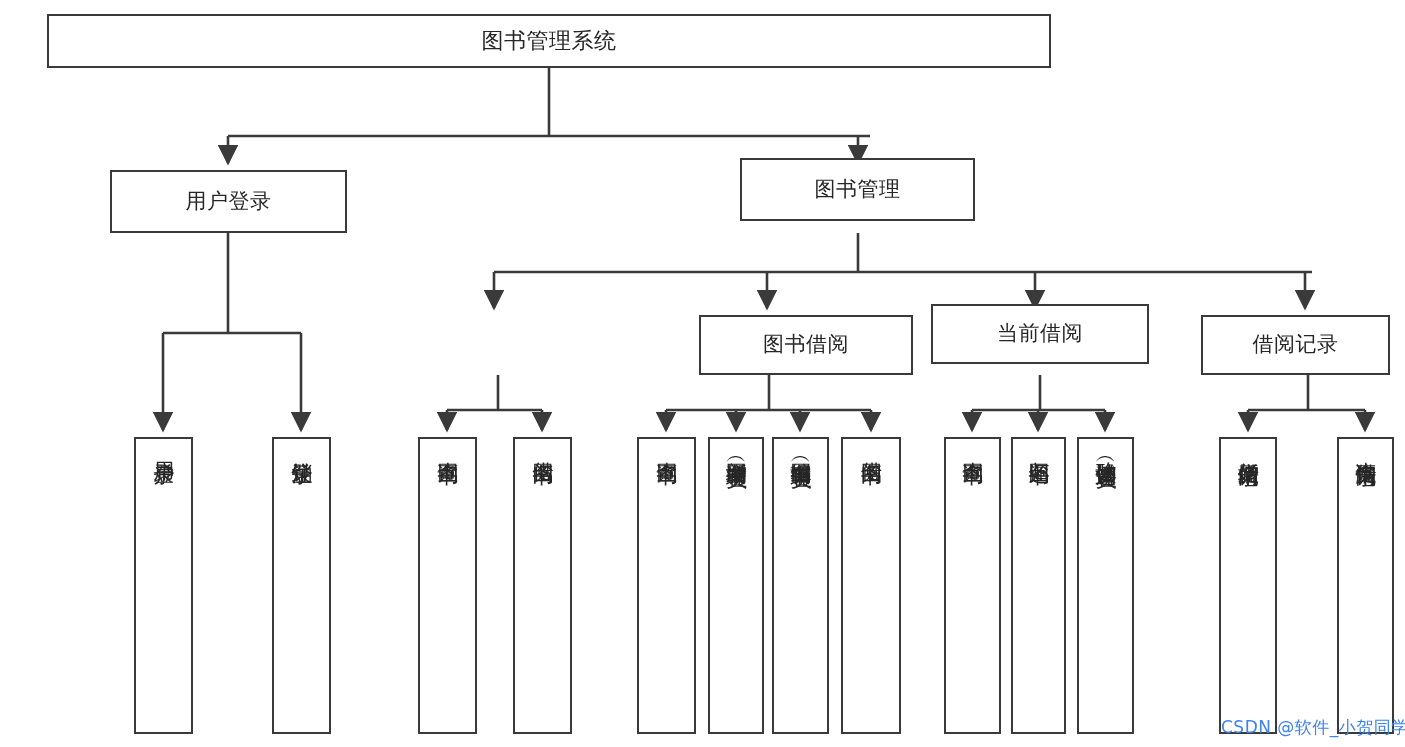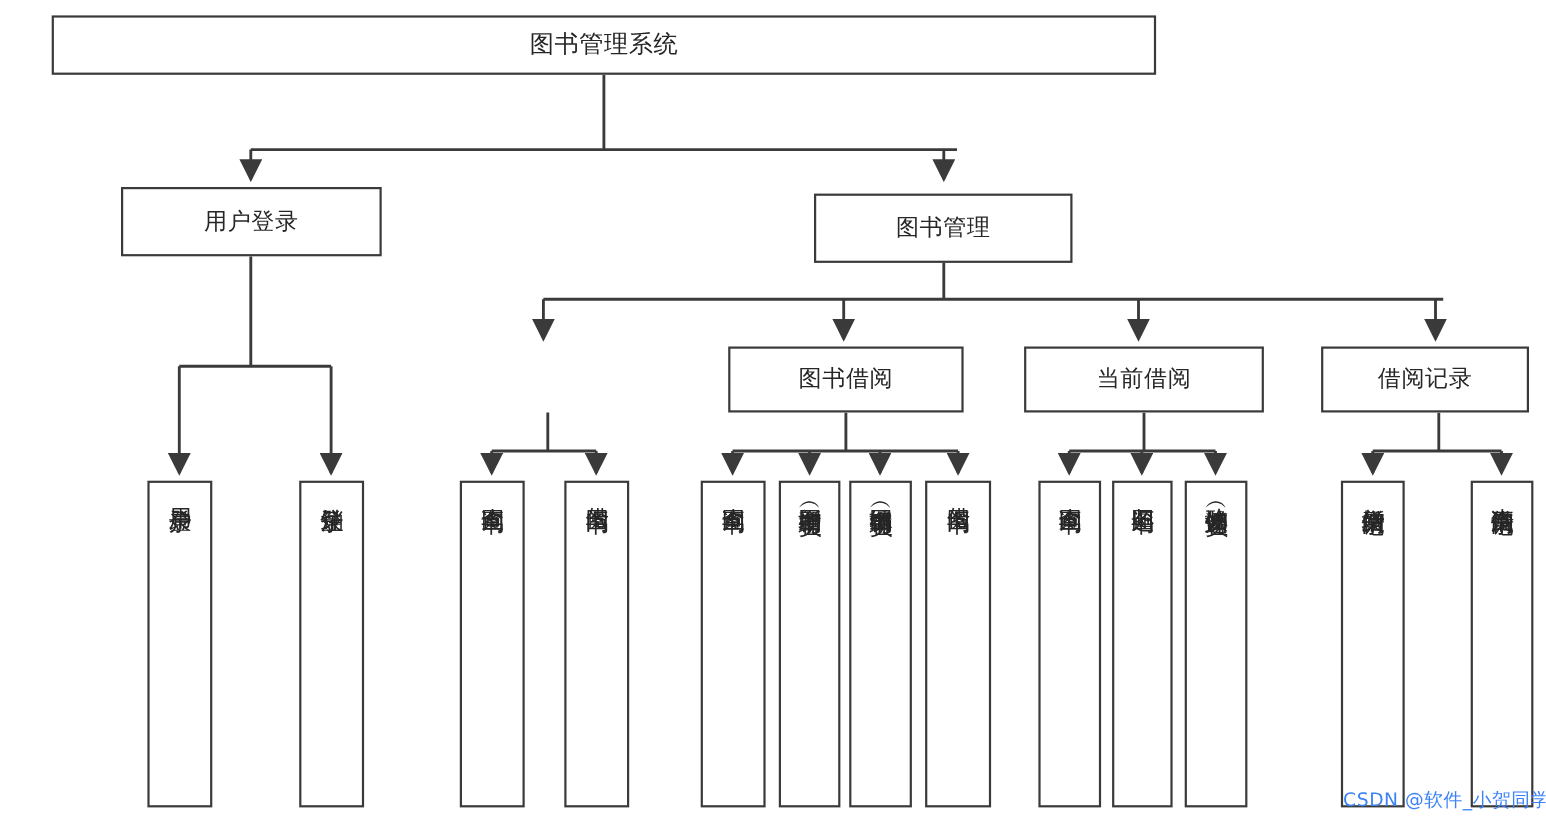--- a/index.html
+++ b/index.html
@@ -116,28 +116,28 @@
     </g>
   </svg>
 
   <div class="node horiz root" style="left:18px;top:14px;width:1004px;height:54px;">
     <span>图书管理系统</span>
   </div>
 
   <div class="node horiz" style="left:81px;top:170px;width:237px;height:63px;">
     <span>用户登录</span>
   </div>
-  <div class="node horiz" style="left:711px;top:176px;width:235px;height:63px;">
+  <div class="node horiz" style="left:711px;top:158px;width:235px;height:63px;">
     <span>图书管理</span>
   </div>
 
-  <div class="node horiz" style="left:633px;top:315px;width:214px;height:60px;">
+  <div class="node horiz" style="left:670px;top:315px;width:214px;height:60px;">
     <span>图书借阅</span>
   </div>
-  <div class="node horiz" style="left:902px;top:315px;width:218px;height:60px;">
+  <div class="node horiz" style="left:902px;top:304px;width:218px;height:60px;">
     <span>当前借阅</span>
   </div>
   <div class="node horiz" style="left:1172px;top:315px;width:189px;height:60px;">
     <span>借阅记录</span>
   </div>
 
   <div class="node vert" style="left:105px;top:437px;width:59px;height:297px;">
     <span class="vtext">用户登录</span>
   </div>
   <div class="node vert" style="left:243px;top:437px;width:59px;height:297px;">

